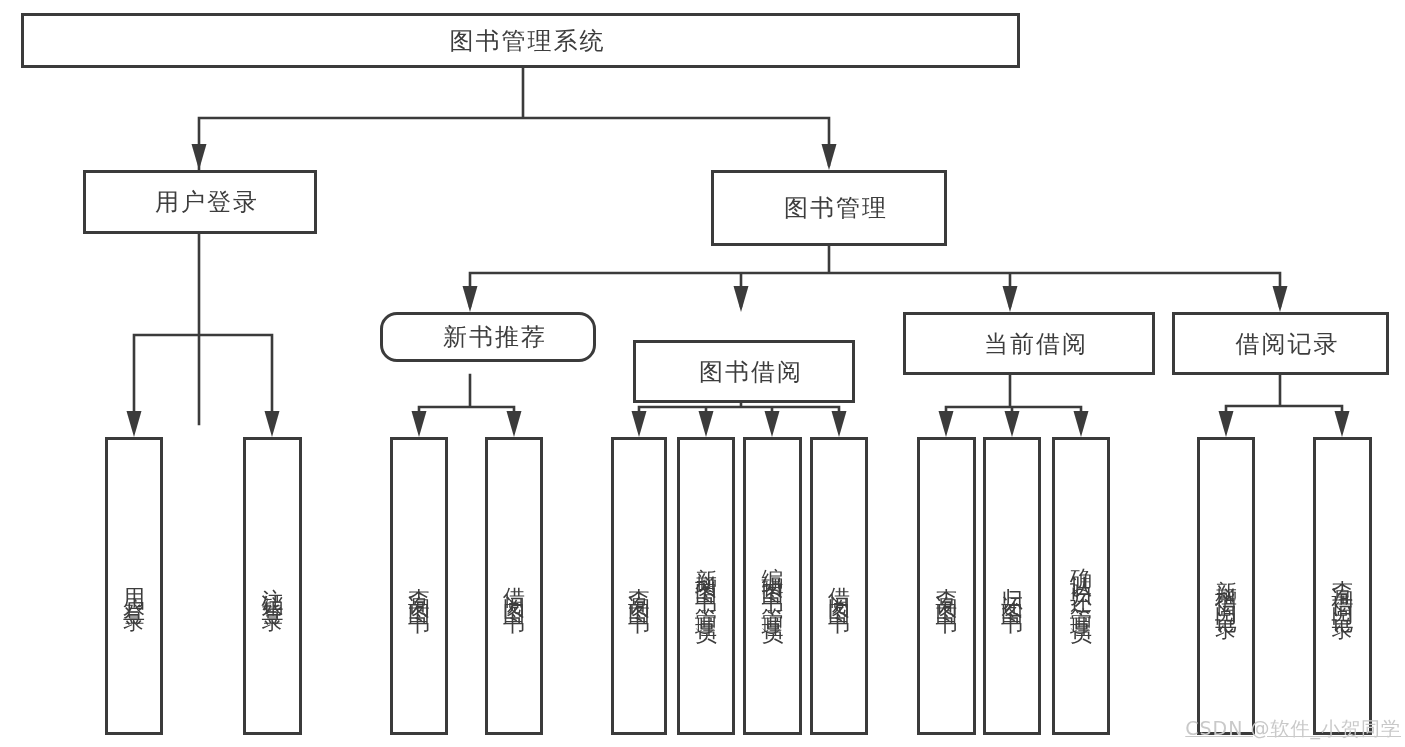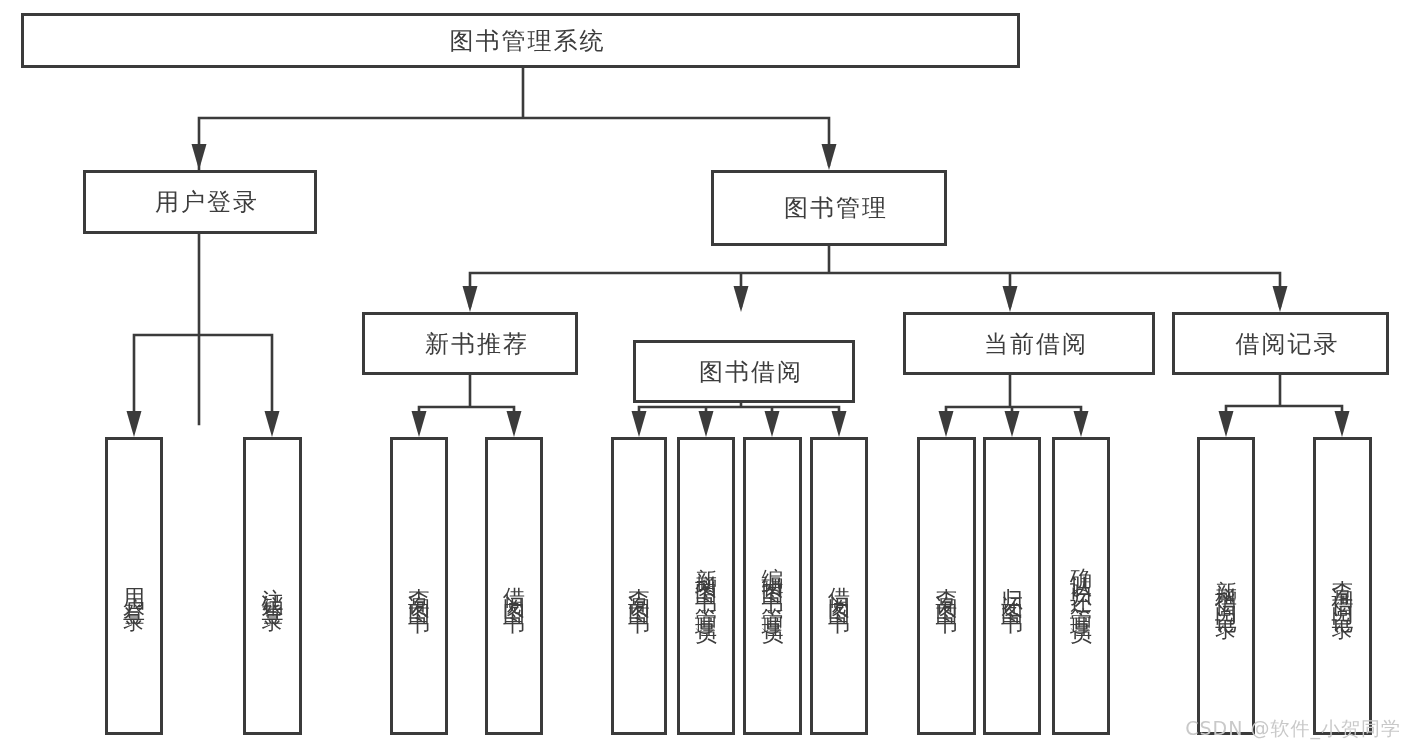--- a/index.html
+++ b/index.html
@@ -41,20 +41,21 @@
     text-align: center;
   }
   .watermark {
     position: absolute;
     right: 4px;
     bottom: 5px;
     font-size: 19px;
     letter-spacing: 1px;
     color: #c9c9c9;
     white-space: nowrap;
+    text-decoration: underline;
   }
 </style>
 </head>
 <body>
 
 <div class="stage">
 
   <svg class="connectors" viewBox="0 0 1405 747" xmlns="http://www.w3.org/2000/svg">
     <path fill="none" stroke="#3b3b3b" stroke-width="2.6" stroke-linecap="square" d="
       M523 68 V118 M199 118 H829 M199 118 V424 M829 118 V165
@@ -86,21 +87,21 @@
       <polygon points="1226,437 1218.5,411 1233.5,411"></polygon>
       <polygon points="1342,437 1334.5,411 1349.5,411"></polygon>
     </g>
   </svg>
 
   <div class="box hbox" style="left:21px; top:13px; width:999px; height:55px;">图书管理系统</div>
 
   <div class="box hbox" style="left:83px; top:170px; width:234px; height:64px;">用户登录</div>
   <div class="box hbox" style="left:711px; top:170px; width:236px; height:76px;">图书管理</div>
 
-  <div class="box hbox" style="left:362px; top:312px; width:216px; height:63px;">新书推荐</div>
+  <div class="box hbox" style="left:380px; top:312px; width:216px; height:50px;border-radius:17px;">新书推荐</div>
   <div class="box hbox" style="left:633px; top:312px; width:222px; height:63px;margin-top:28px;">图书借阅</div>
   <div class="box hbox" style="left:903px; top:312px; width:252px; height:63px;">当前借阅</div>
   <div class="box hbox" style="left:1172px; top:312px; width:217px; height:63px;">借阅记录</div>
 
   <div class="box vbox" style="left:105px; top:437px; width:58px; height:298px;">用户登录</div>
   <div class="box vbox" style="left:243px; top:437px; width:59px; height:298px;">注销登录</div>
 
   <div class="box vbox" style="left:390px; top:437px; width:58px; height:298px;">查询图书</div>
   <div class="box vbox" style="left:485px; top:437px; width:58px; height:298px;">借阅图书</div>
 

